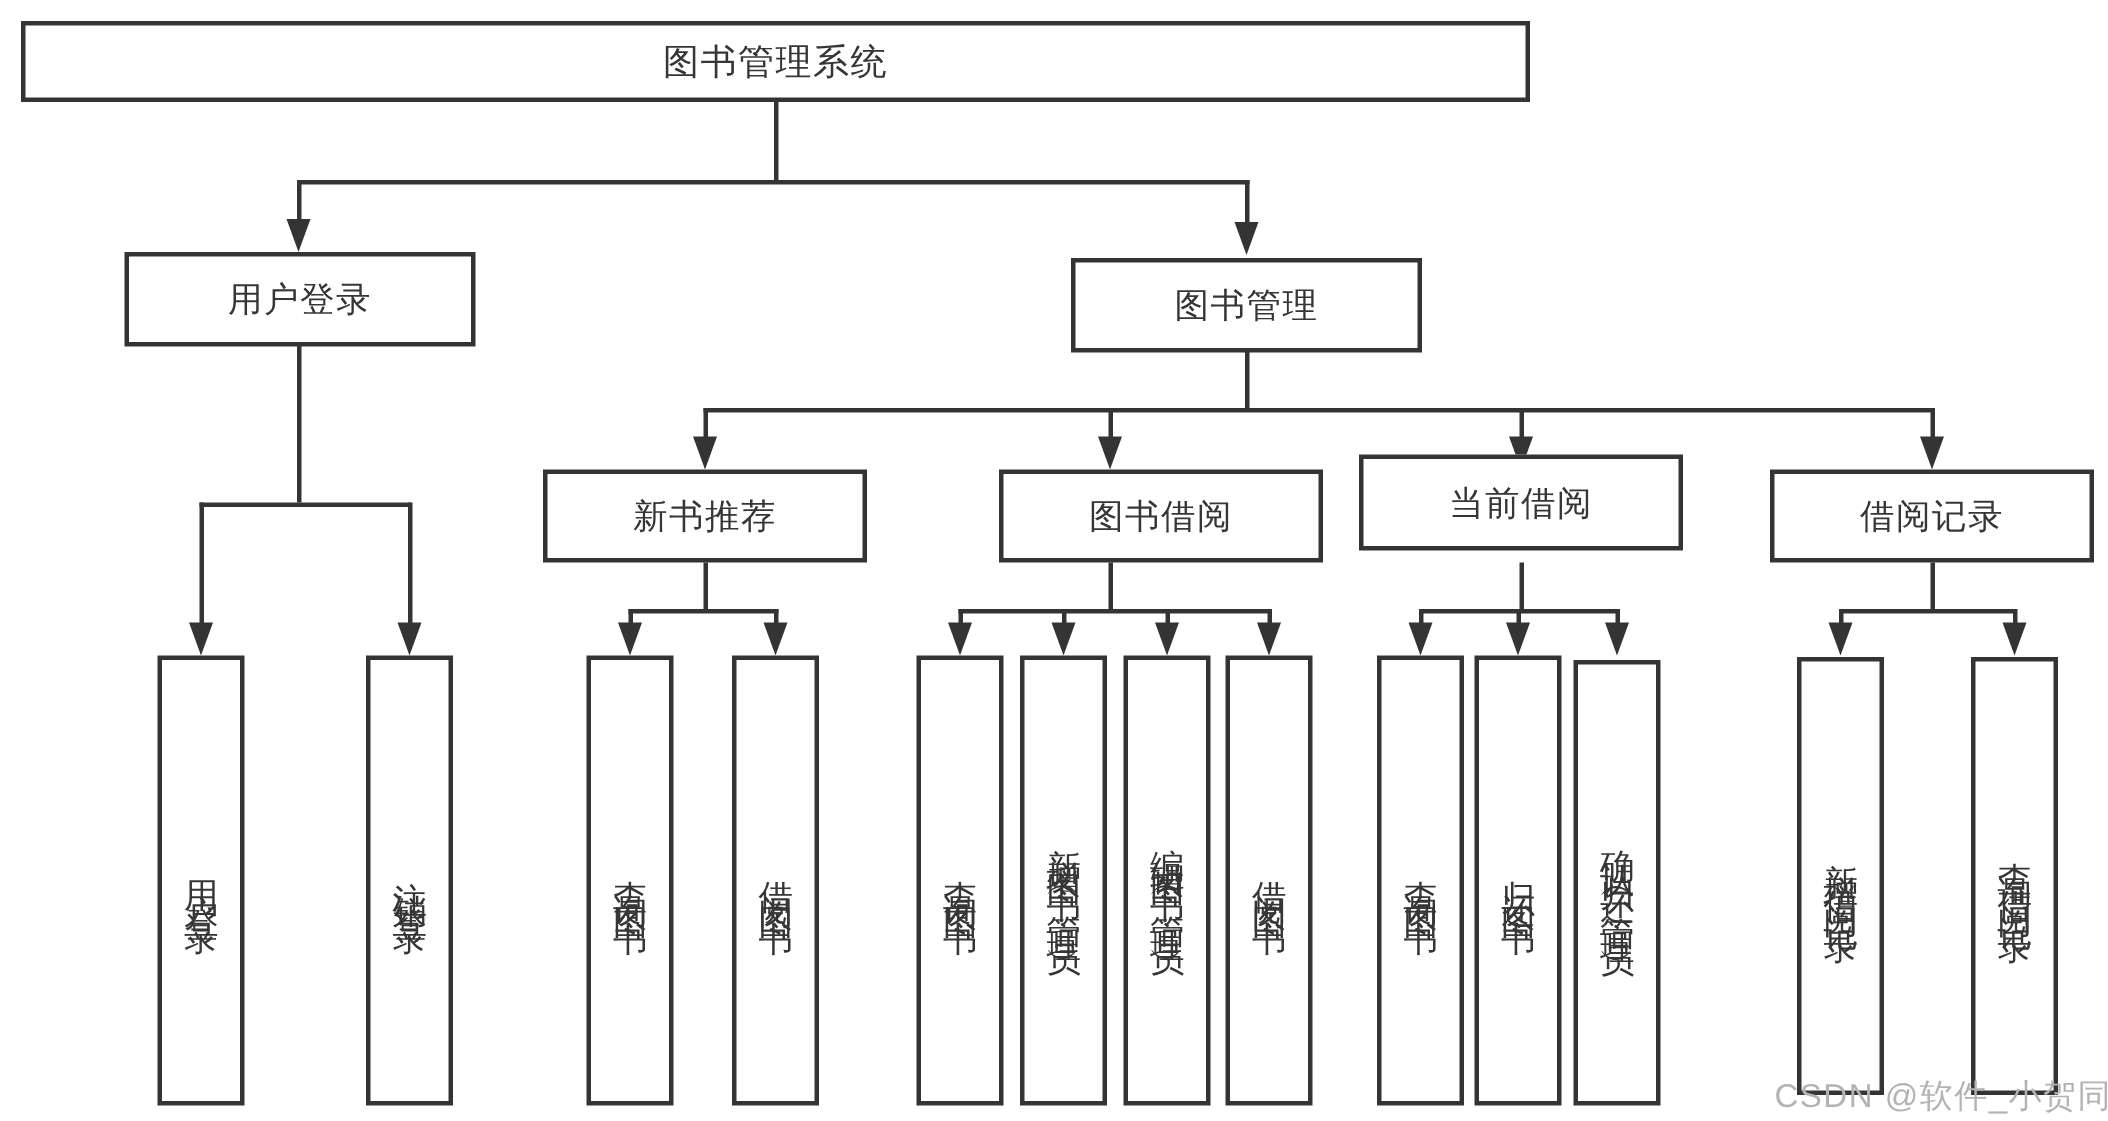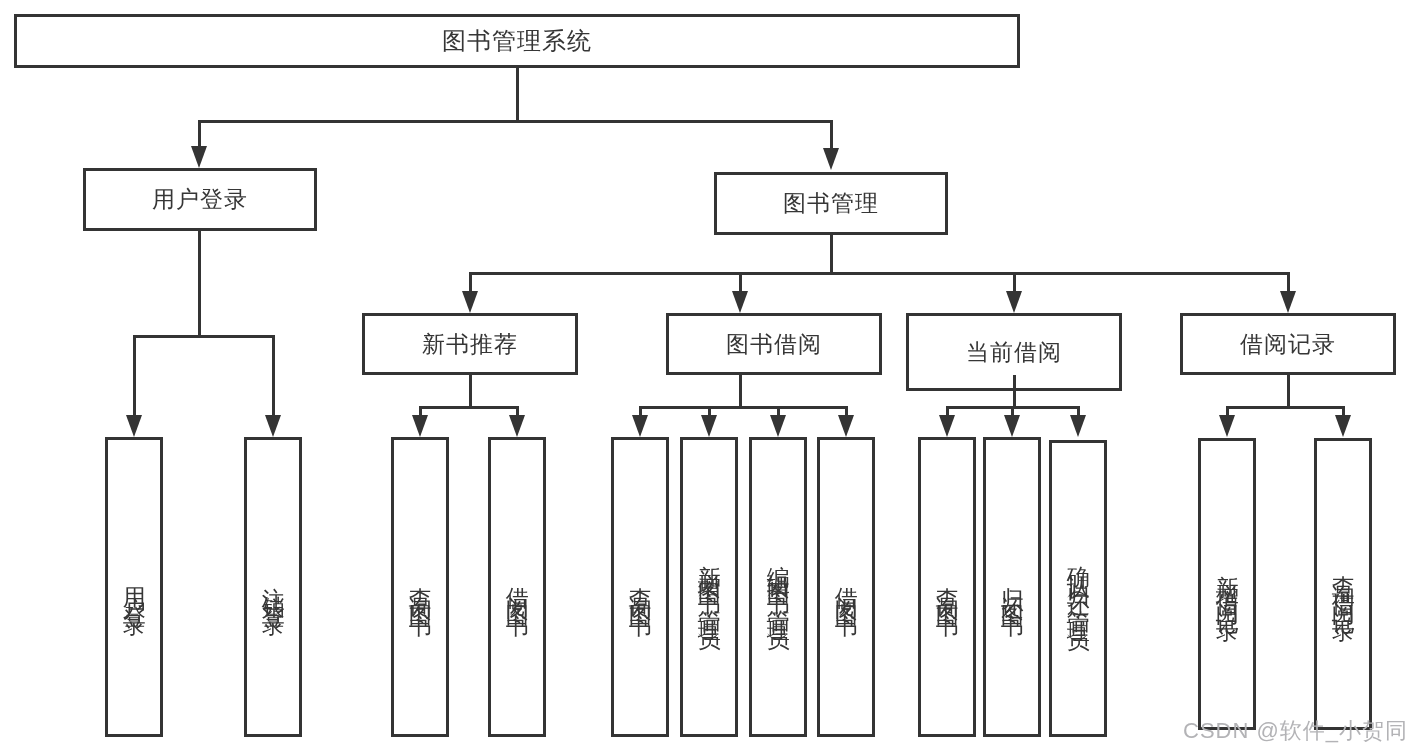--- a/index.html
+++ b/index.html
@@ -69,21 +69,21 @@
   <div class="ah" style="left:1006px;top:291px;"></div>
   <div class="line" style="left:1287px;top:272px;width:3px;height:22px;"></div>
   <div class="ah" style="left:1280px;top:291px;"></div>
 
   <div class="box" style="left:362px;top:313px;width:216px;height:62px;">
     <span class="hlabel">新书推荐</span>
   </div>
   <div class="box" style="left:626px;top:313px;width:216px;height:62px;margin-left:40px;">
     <span class="hlabel">图书借阅</span>
   </div>
-  <div class="box" style="left:906px;top:313px;width:216px;height:78px;">
+  <div class="box" style="left:906px;top:303px;width:216px;height:64px;">
     <span class="hlabel">当前借阅</span>
   </div>
   <div class="box" style="left:1180px;top:313px;width:216px;height:62px;">
     <span class="hlabel">借阅记录</span>
   </div>
 
   <div class="line" style="left:469px;top:375px;width:3px;height:31px;"></div>
   <div class="line" style="left:419px;top:406px;width:100px;height:3px;"></div>
   <div class="line" style="left:419px;top:406px;width:3px;height:14px;"></div>
   <div class="ah" style="left:412px;top:415px;"></div>

